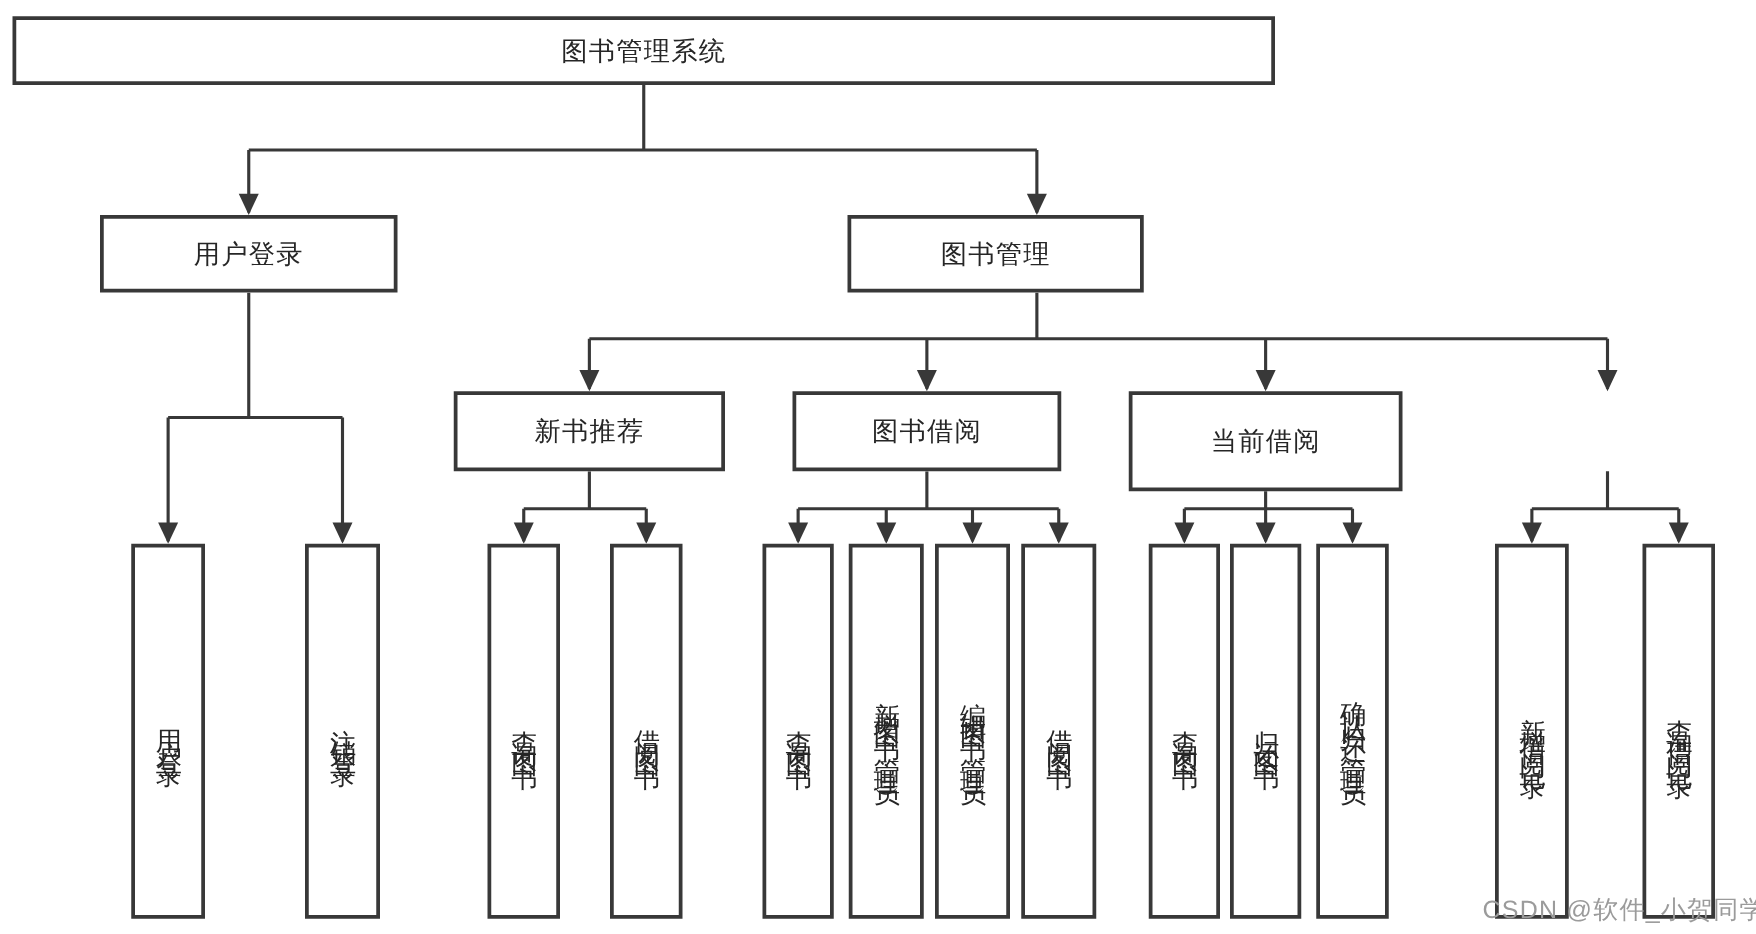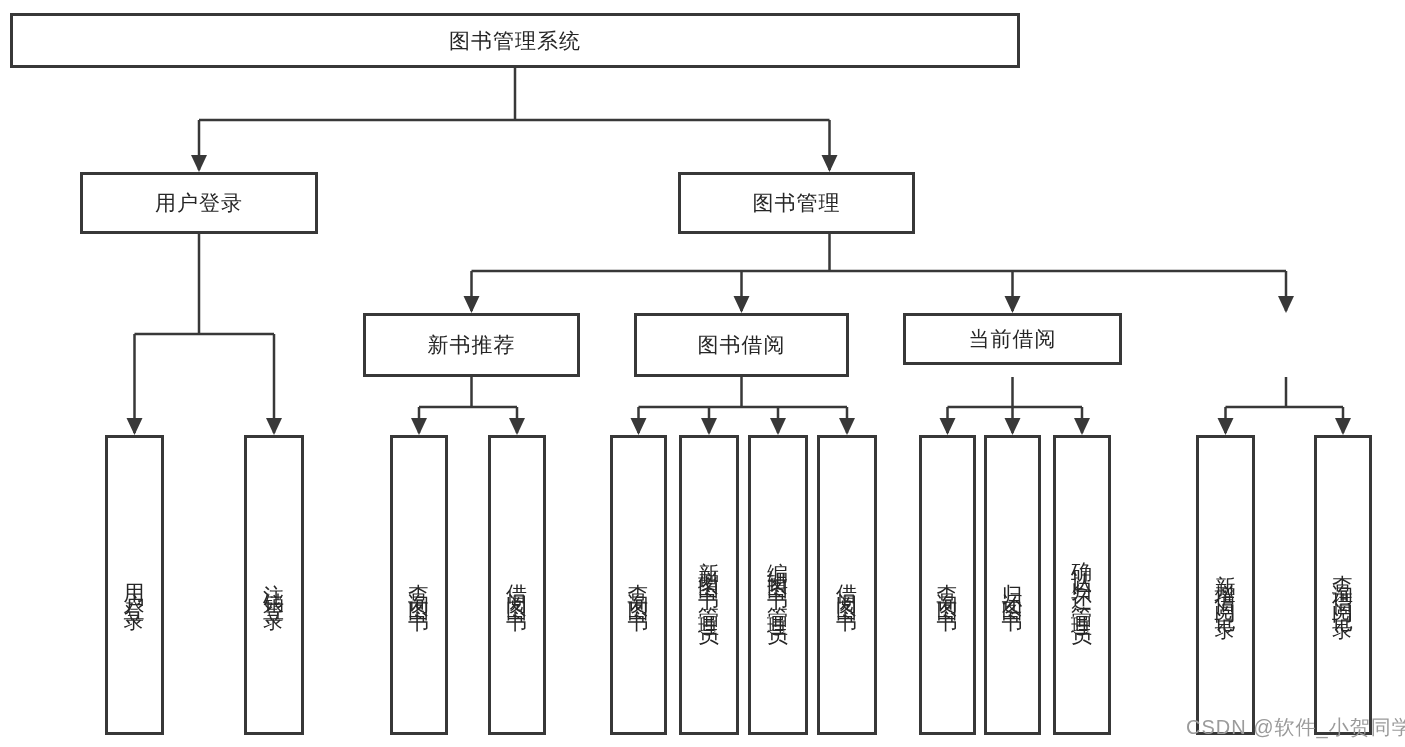--- a/index.html
+++ b/index.html
@@ -107,21 +107,21 @@
     </g>
   </svg>
 
   <div class="node" style="left:10px; top:13px; width:1010px; height:55px;">图书管理系统</div>
 
   <div class="node" style="left:80px; top:172px; width:238px; height:62px;">用户登录</div>
   <div class="node" style="left:678px; top:172px; width:237px; height:62px;">图书管理</div>
 
   <div class="node" style="left:363px; top:313px; width:217px; height:64px;">新书推荐</div>
   <div class="node" style="left:634px; top:313px; width:215px; height:64px;font-family:Liberation Mono, monospace;">图书借阅</div>
-  <div class="node" style="left:903px; top:313px; width:219px; height:52px;">当前借阅</div>
+  <div class="node" style="left:903px; top:313px; width:219px; height:80px;">当前借阅</div>
 
   <div class="leaf" style="left:105px; width:59px;">
     <span class="vtext">用户登录</span>
   </div>
   <div class="leaf" style="left:244px; width:60px;">
     <span class="vtext">注销登录</span>
   </div>
 
   <div class="leaf" style="left:390px; width:58px;">
     <span class="vtext">查询图书</span>

